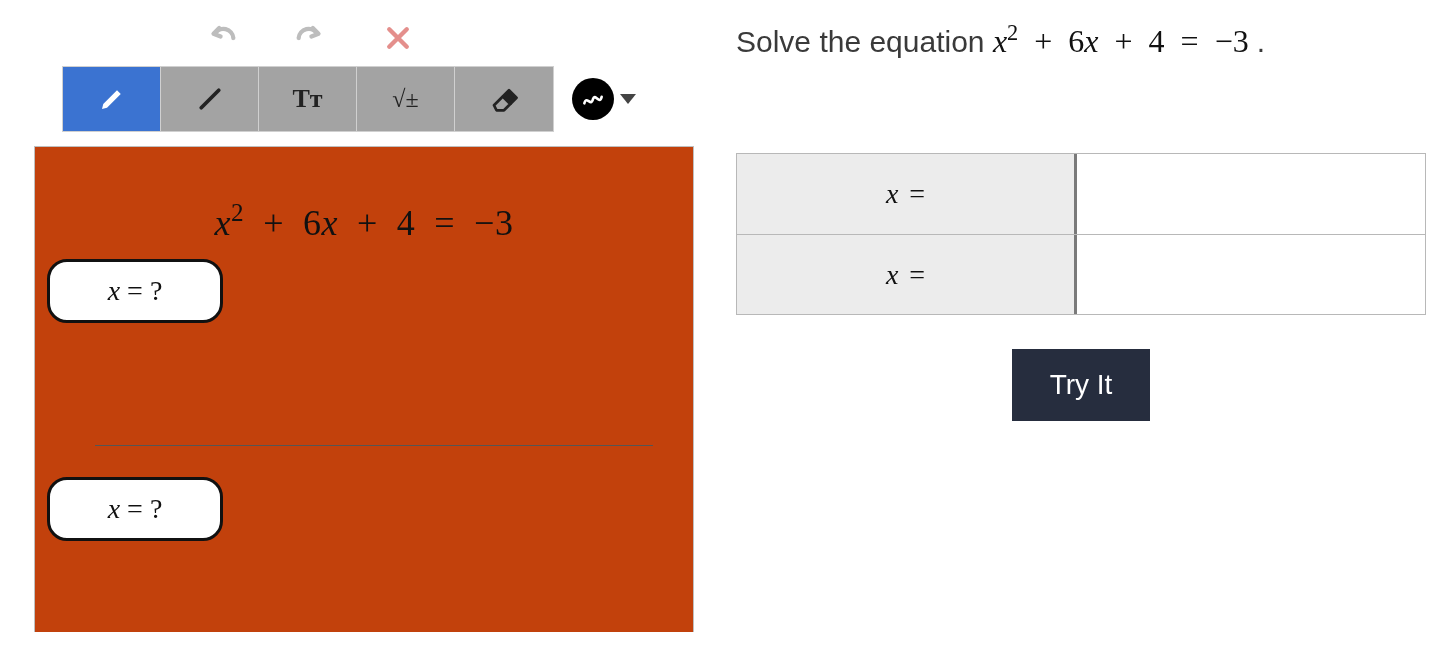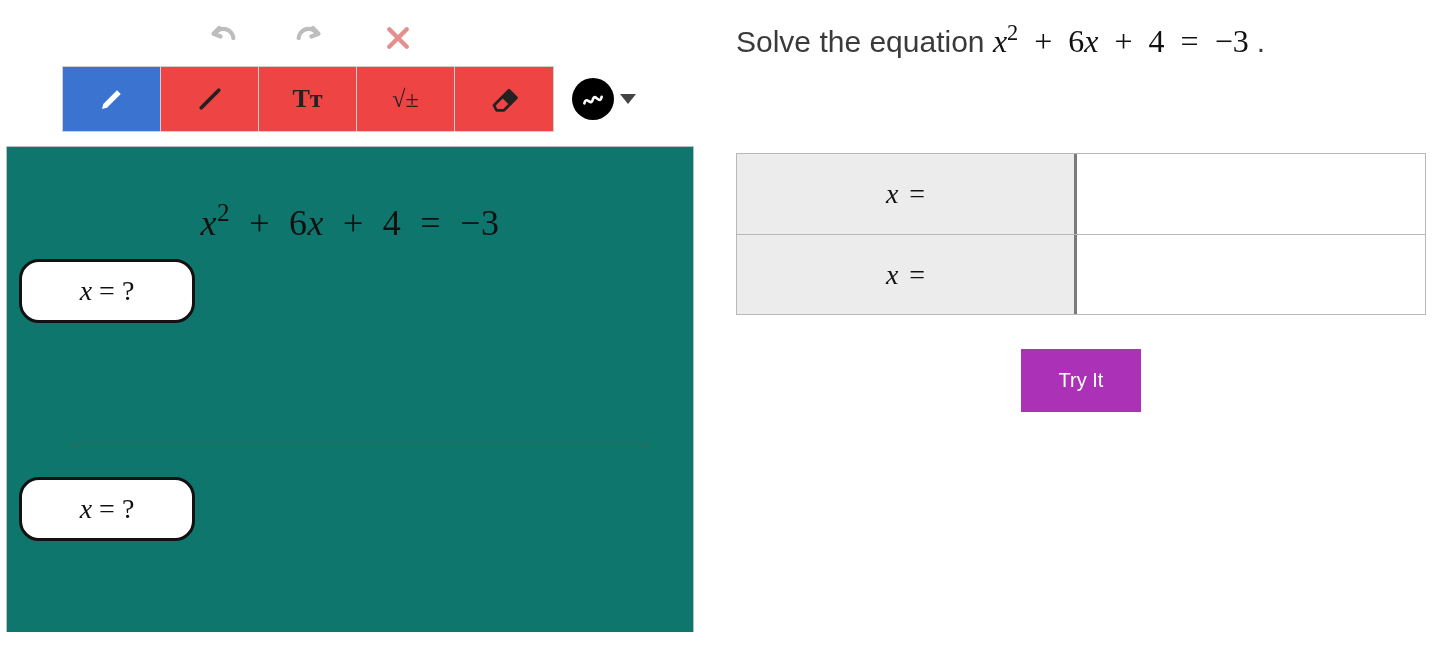--- a/index.html
+++ b/index.html
@@ -60,21 +60,21 @@
     display: flex;
     border: 1px solid #d0d0d0;
   }
   .tool {
     width: 98px;
     height: 64px;
     display: flex;
     align-items: center;
     justify-content: center;
     border-right: 1px solid #d0d0d0;
-    background: #ef4444;
+    background: #a3a3a3;
     cursor: pointer;
     font-size: 26px;
     color: #222;
   }
   .tool:last-child { border-right: none; }
   .tool.active { background: #3b73d1; color: #fff; }
   .tool svg { width: 30px; height: 30px; }
   .tool.text-tool { font-weight: 600; font-size: 26px; font-family: Georgia,serif; }
   .tool.math-tool { font-family: Georgia, "Times New Roman", serif; font-size: 24px; }
 
@@ -98,21 +98,22 @@
     border-right: 8px solid transparent;
     border-top: 10px solid #444;
   }
 
   .canvas {
     margin-top: 14px;
     border: 1px solid #bfbfbf;
     border-bottom: none;
     height: 486px;
     position: relative;
-    background:#0f766e;
+    background:#c2410c;
+    margin-left:28px;
   }
 
   .equation-main {
     position: absolute;
     top: 52px;
     left: 0; right: 0;
     text-align: center;
     font-family: "Times New Roman", Georgia, serif;
     font-style: italic;
     font-size: 36px;
@@ -193,23 +194,23 @@
   .answer-label .equals { font-style: normal; padding-left:4px;}
   .answer-cell {
     flex:1;
     background:#fff;
     cursor:text;
   }
 
   .try-btn {
     margin: 34px auto 0 auto;
     display:block;
-    background: #a21caf;
+    background: #0f172a;
     color: #fff;
-    font-size: 20px;
+    font-size: 28px;
     border: none;
     padding: 20px 38px;
     cursor: pointer;
     font-family: inherit;
     opacity: 0.9;
   }
   .try-wrap { width:690px; text-align:center;}
 </style>
 </head>
 <body>

